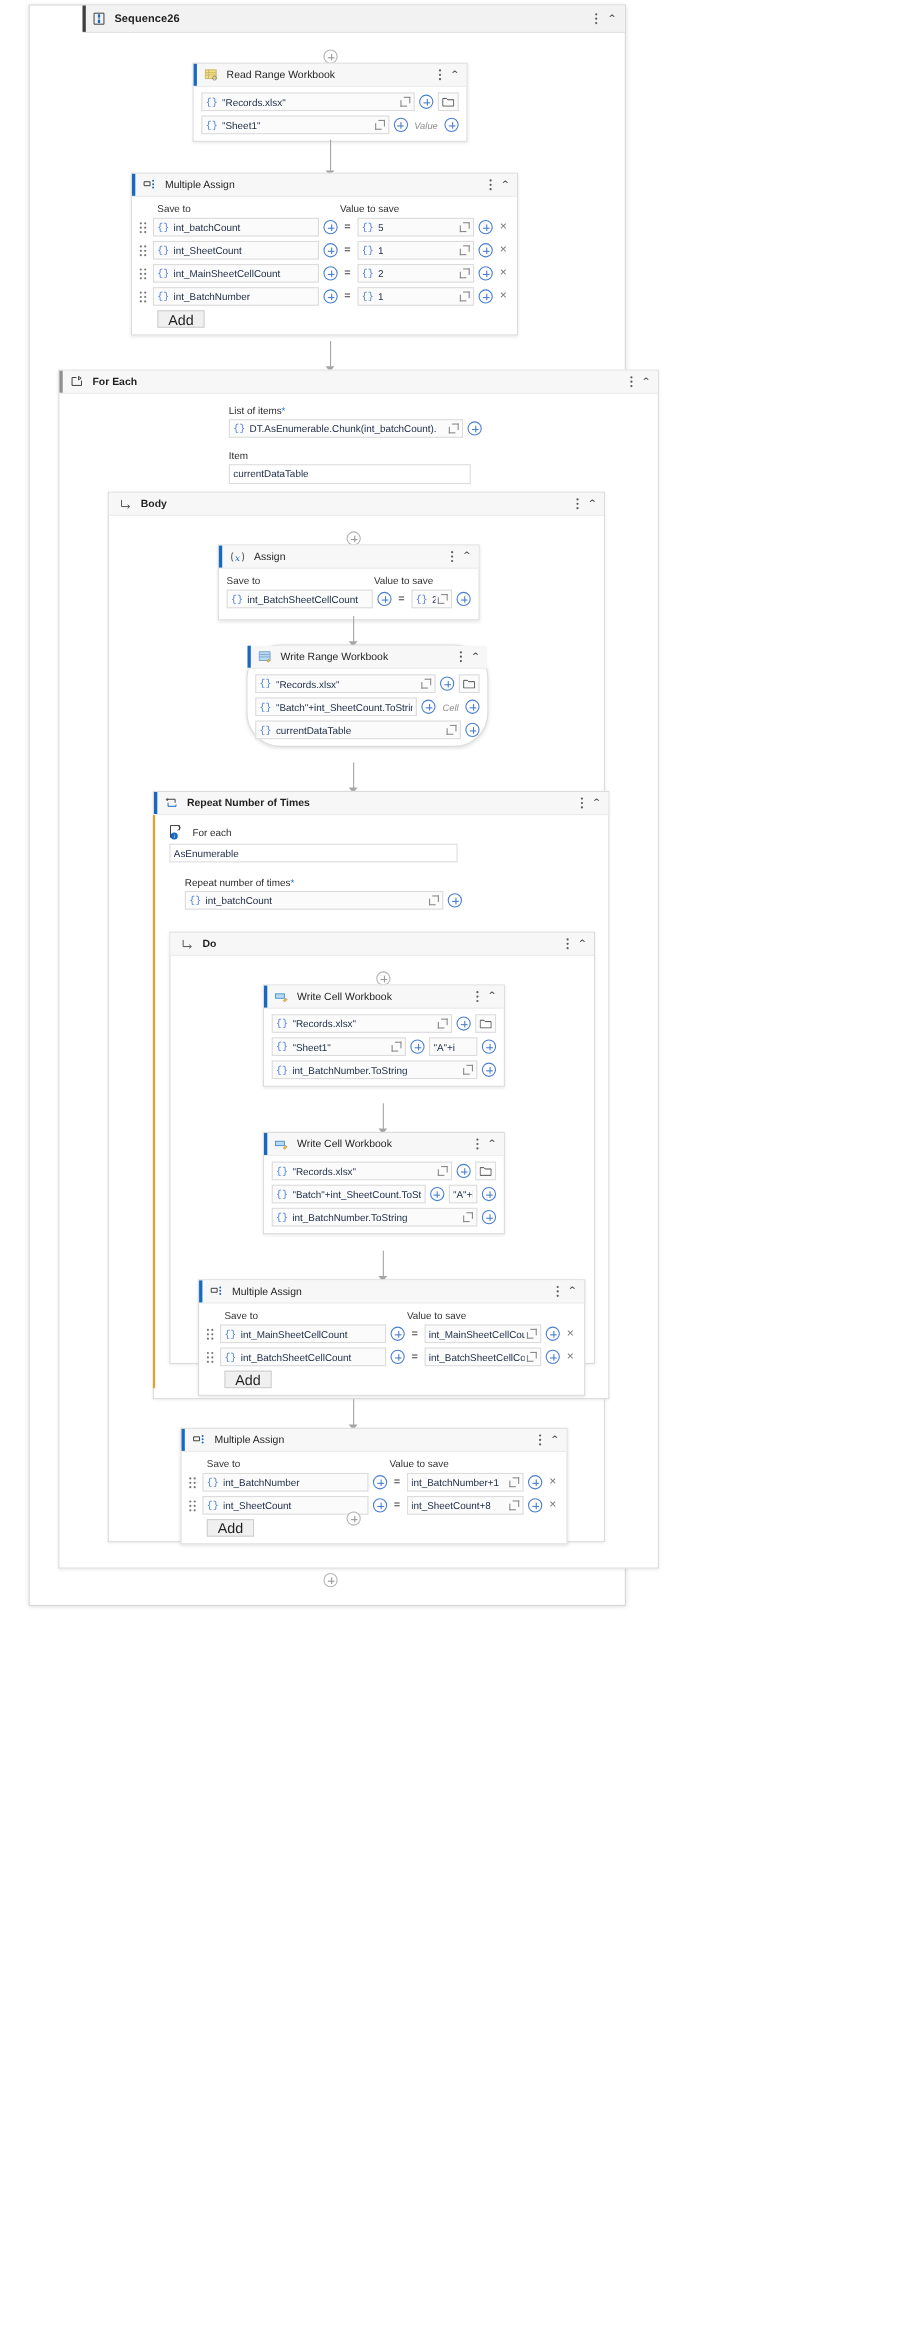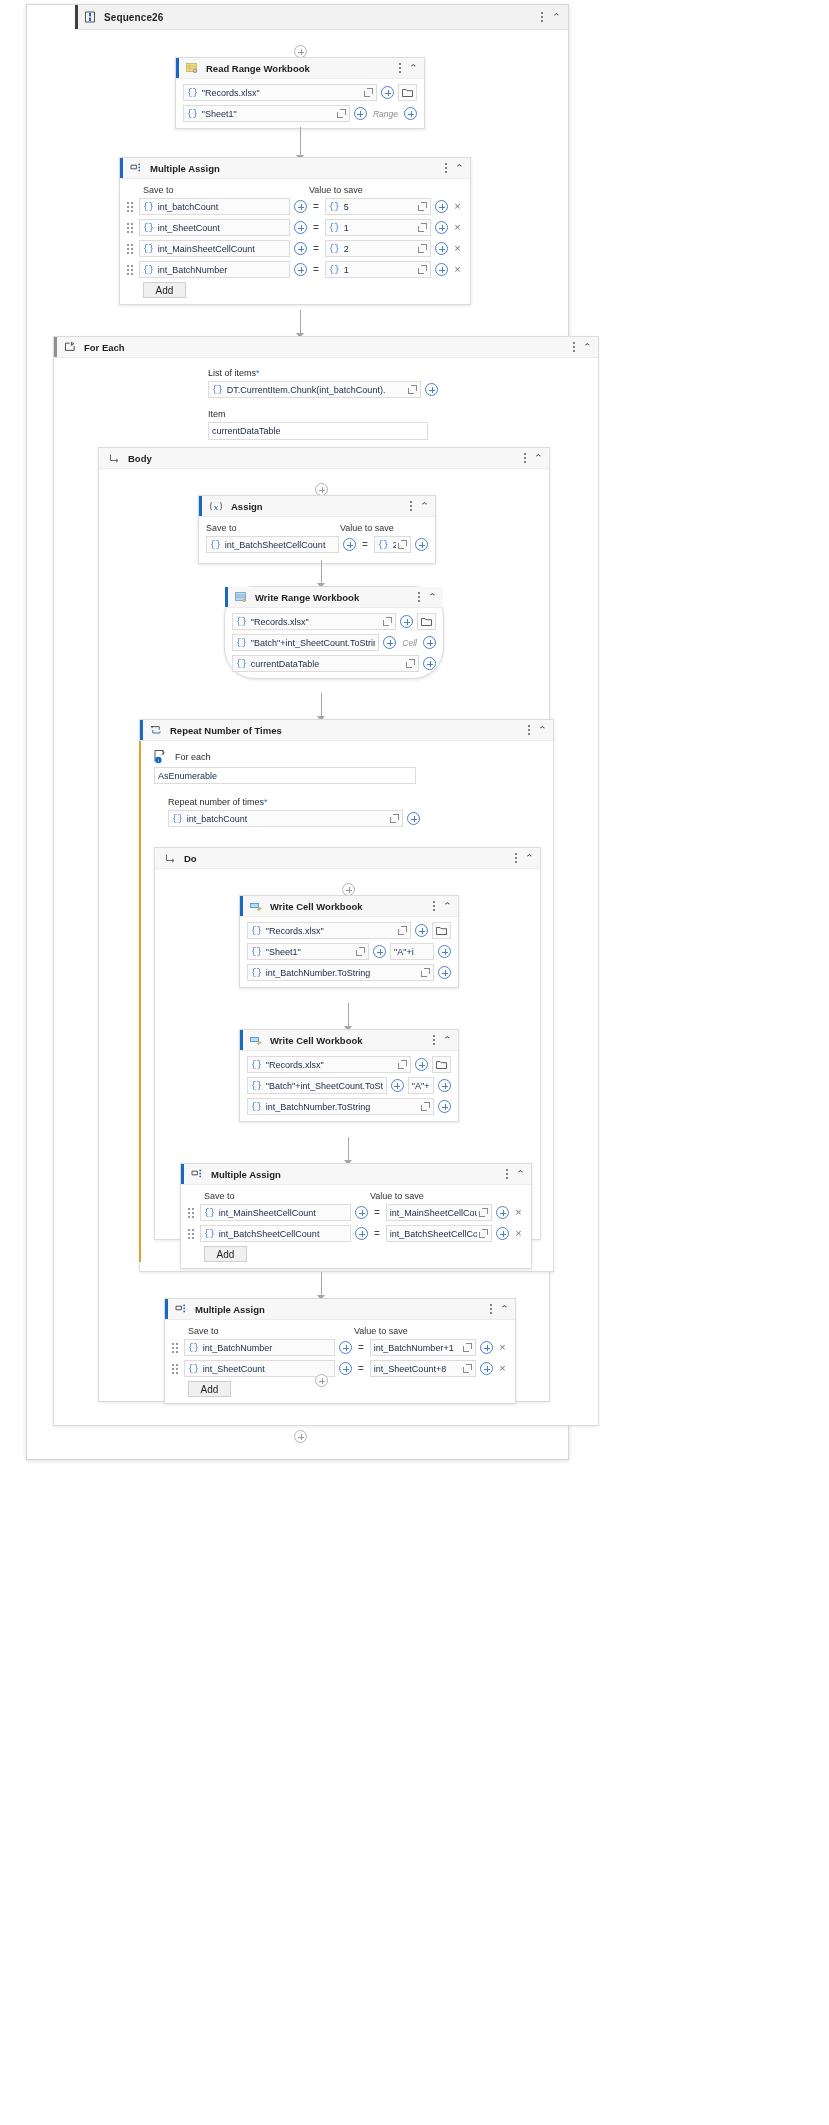--- a/index.html
+++ b/index.html
@@ -110,21 +110,21 @@
     background: #f7f7f7;
     border-bottom: 1px solid #ececec;
     display: flex; align-items: center;
     padding-left: 10px;
   }
   .act-hd::before {
     content: ""; position: absolute; left: 0; top: 0; bottom: 0;
     width: 3px; background: #1668c1;
   }
   .act-name {
-    font-size: 9.5px; font-weight: bold; color: #1f1f1f;
+    font-size: 9.5px; font-weight: normal; color: #1f1f1f;
     margin-left: 8px;
   }
   .act-hd-right {
     position: absolute; right: 6px; top: 0; bottom: 0;
     display: flex; align-items: center; gap: 7px;
   }
   .act-body { padding: 5px 7px 6px 7px; }
 
   
   .arg-row { display: flex; align-items: center; gap: 4px; margin-bottom: 4px; }
@@ -187,21 +187,21 @@
   
   .ma-heads { display: flex; font-size: 9px; color: #333; margin: 1px 0 3px 0; }
   .ma-h1 { margin-left: 16px; width: 166px; }
   .ma-row { display: flex; align-items: center; gap: 4px; margin-bottom: 4px; }
   .ma-left { display: flex; align-items: center; gap: 4px; width: 168px; flex: 0 0 auto; }
   .ma-right { display: flex; align-items: center; gap: 4px; flex: 1 1 auto; min-width: 0; }
   .add-btn {
     margin: 4px 0 0 16px;
     width: 43px; height: 16px;
     background: #f0f0f0; border: 1px solid #cfcfcf;
-    font-size: 10px; color: #1f1f1f;
+    font-size: 13px; color: #1f1f1f;
     display: flex; align-items: center; justify-content: center;
   }
 
   
   .as-heads { display:flex; font-size:9px; color:#333; margin: 1px 0 3px 0; }
 
   
   .blk {
     position: absolute;
     background: #ffffff;
@@ -291,21 +291,21 @@
             </svg>
           </span>
         </div>
         <div class="arg-row">
           <div class="field">
             <span class="brace">{}</span>
             <span class="fval">"Sheet1"</span>
             <span class="expand"></span>
           </div>
           <span class="plus-btn"></span>
-          <span class="range-tag">Range</span>
+          <span class="range-tag">Value</span>
           <span class="plus-btn"></span>
         </div>
       </div>
     </div>
 
     <div class="conn" style="left:273px; top:122px; height:30px;"></div>
     <div class="arrow" style="left:269px; top:150px;"></div>
 
     <div class="act" style="left:92px; top:152px; width:352px;">
       <div class="act-hd">
@@ -471,21 +471,21 @@
         </span>
       </div>
 
       <div style="position:absolute; left:154px; top:31px; width:230px;">
         <div class="lbl">
           <span>List of items</span><span class="req">*</span>
         </div>
         <div class="arg-row" style="margin-top:3px;">
           <div class="field">
             <span class="brace">{}</span>
-            <span class="fval">DT.CurrentItem.Chunk(int_batchCount).</span>
+            <span class="fval">DT.AsEnumerable.Chunk(int_batchCount).</span>
             <span class="expand"></span>
           </div>
           <span class="plus-btn"></span>
         </div>
       </div>
 
       <div style="position:absolute; left:154px; top:72px; width:220px;">
         <div class="lbl">Item</div>
         <div class="field plain" style="margin-top:3px; height:18px;">
           <span class="fval">currentDataTable</span>

